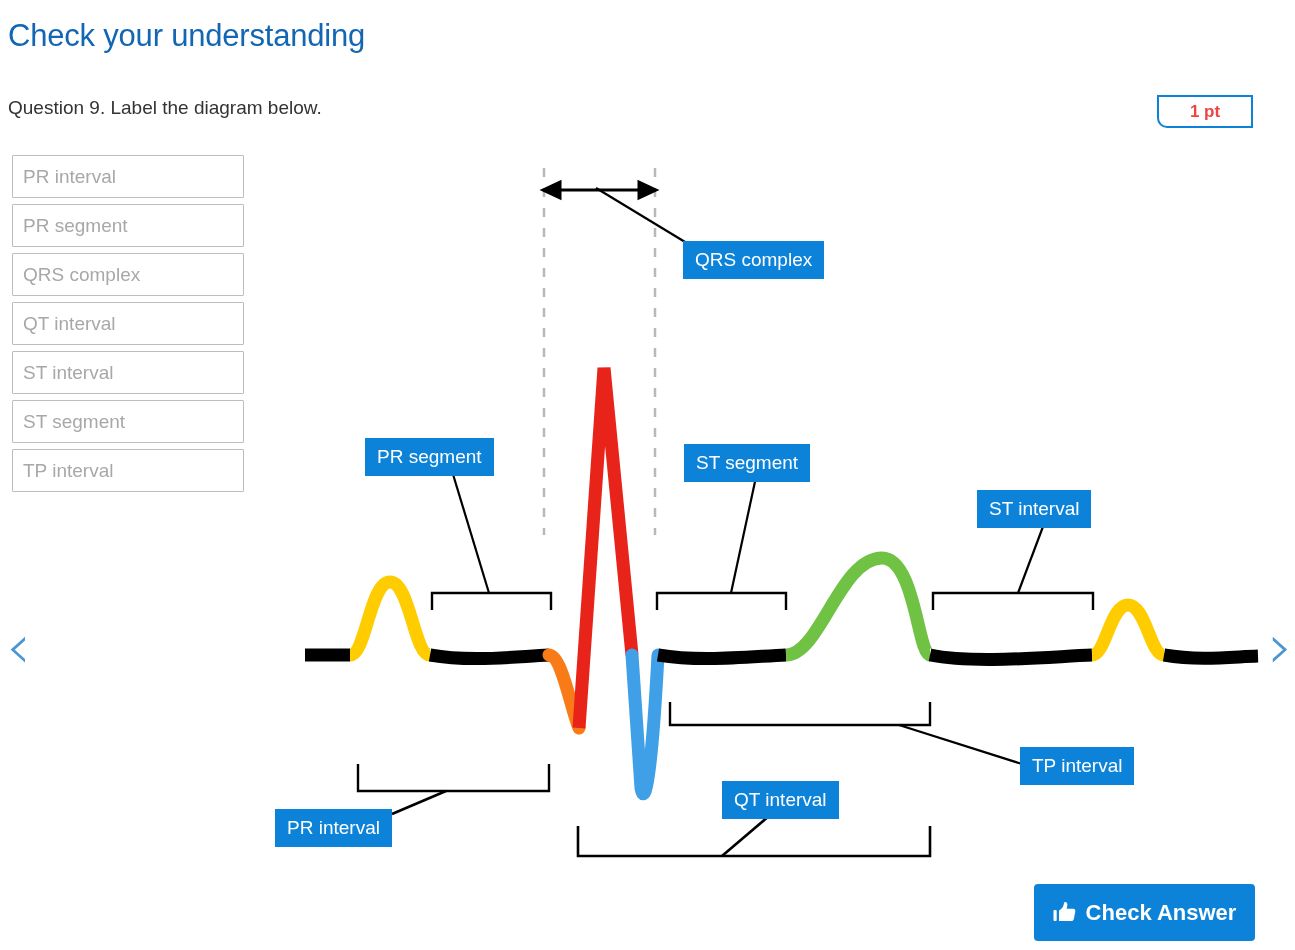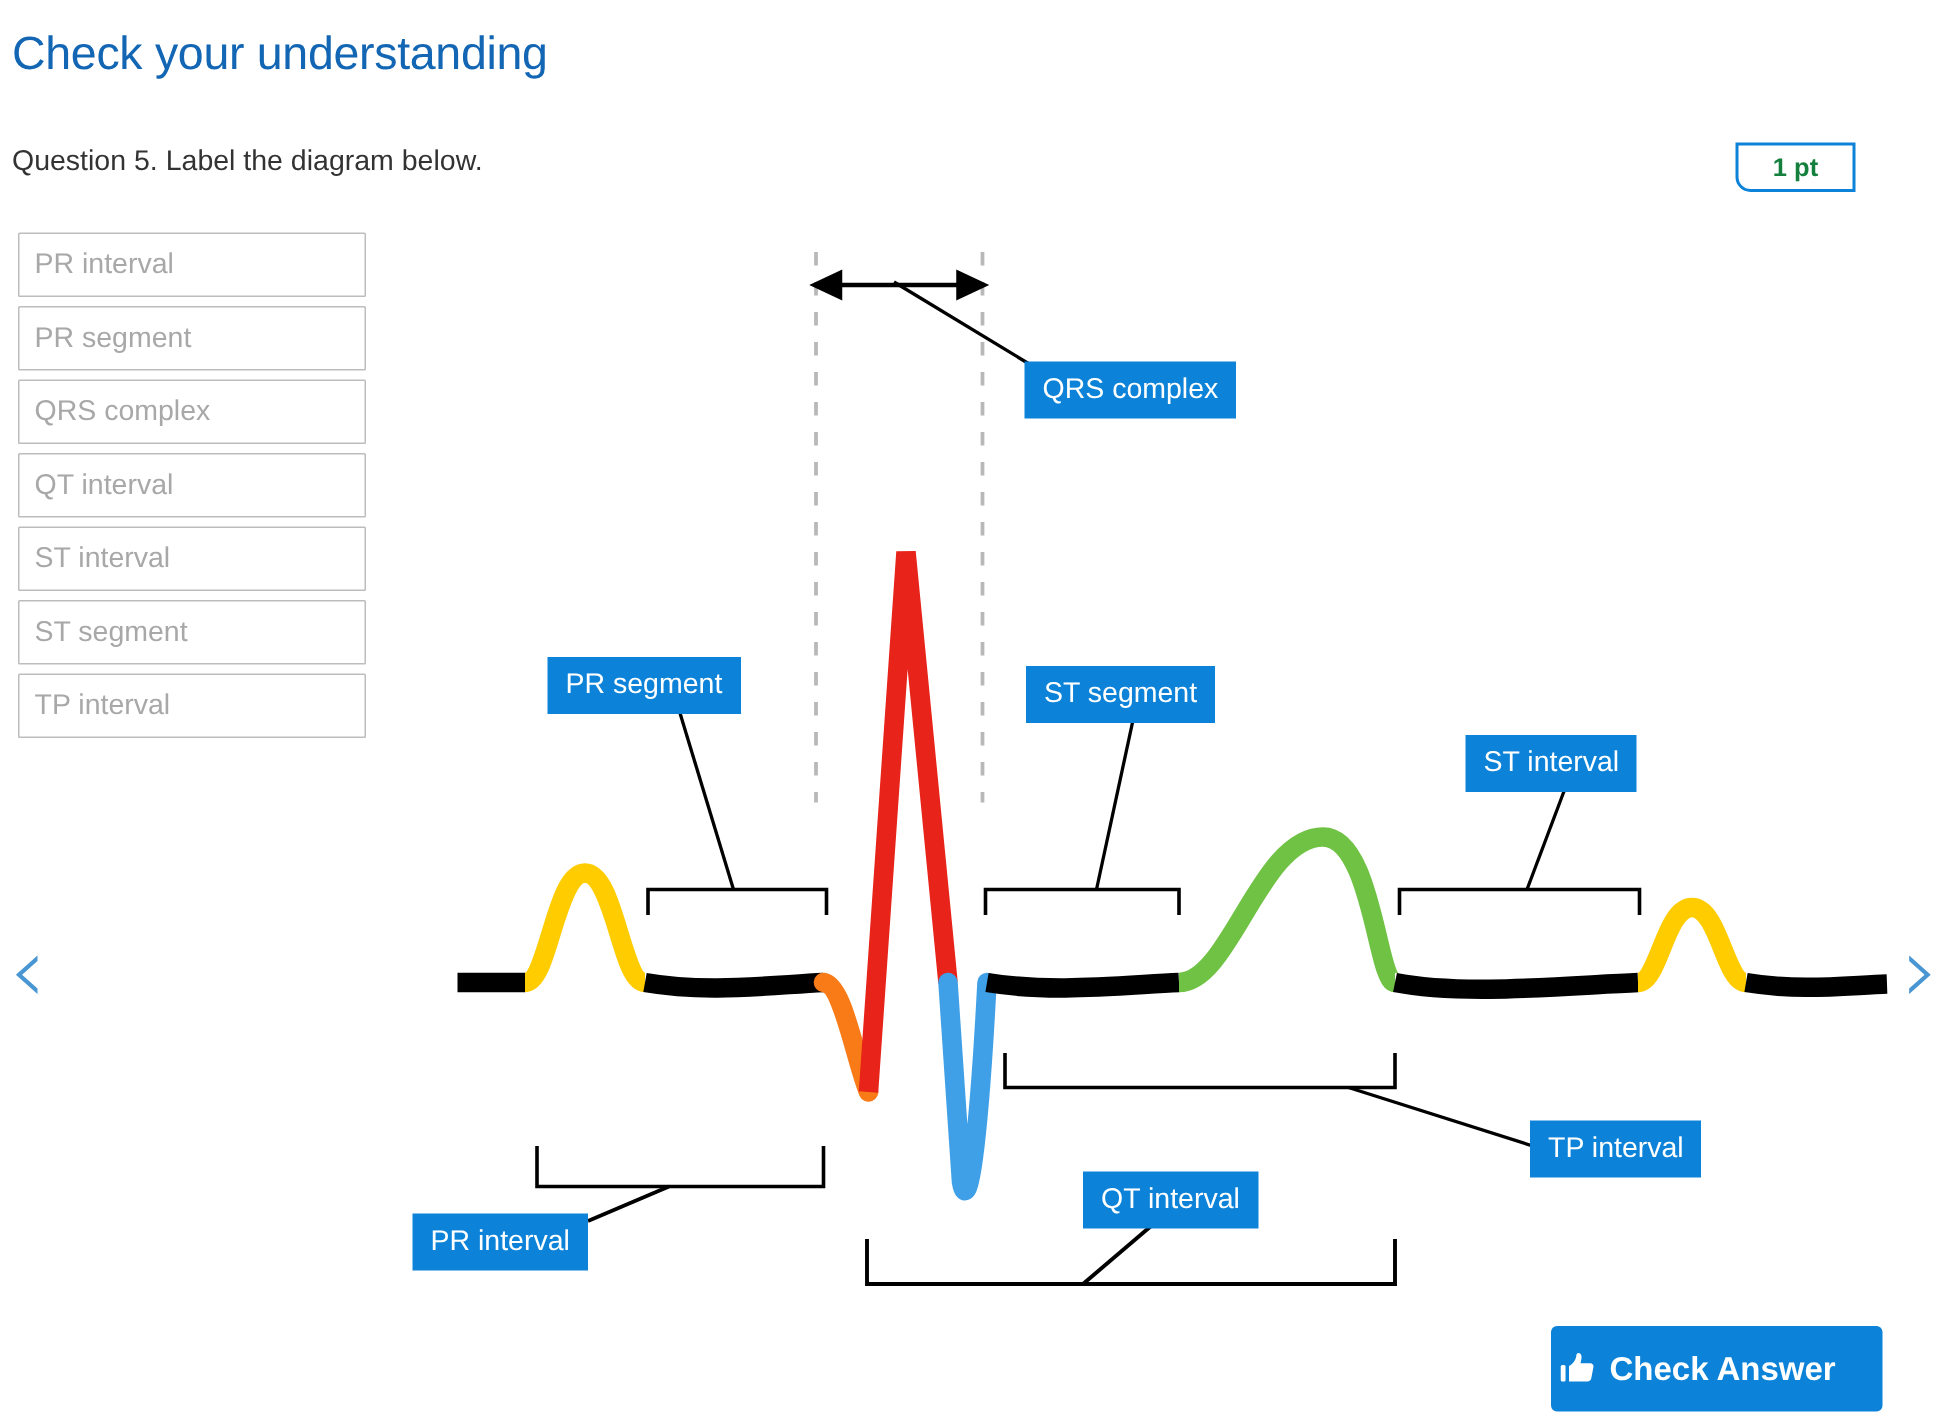--- a/index.html
+++ b/index.html
@@ -33,26 +33,26 @@
     font-size: 19px;
     color: #333333;
     font-weight: normal;
   }
 
   
   .points-badge {
     position: absolute;
     left: 1157px;
     top: 95px;
-    width: 80px;
+    width: 96px;
     height: 33px;
     border: 2px solid #0c83d9;
     border-radius: 0 0 0 10px;
     box-sizing: border-box;
-    color: #15803d;
+    color: #ef4444;
     font-size: 17px;
     font-weight: bold;
     display: flex;
     align-items: center;
     justify-content: center;
     background: #ffffff;
   }
 
   
   .answer-list {
@@ -125,31 +125,31 @@
     height: 57px;
     background: #0c83d9;
     border: none;
     border-radius: 4px;
     color: #ffffff;
     font-family: "Liberation Sans", sans-serif;
     font-size: 22px;
     font-weight: bold;
     display: flex;
     align-items: center;
-    justify-content: flex-start;
+    justify-content: center;
     gap: 9px;
     cursor: pointer;
   }
   .thumb-icon { display: inline-block; width: 24px; height: 24px; }
 </style>
 </head>
 <body>
 
 <div class="page-title">Check your understanding</div>
-<div class="question-line">Question 5. Label the diagram below.</div>
+<div class="question-line">Question 9. Label the diagram below.</div>
 <div class="points-badge">1 pt</div>
 
 <div class="answer-list">
   <input class="answer-input" type="text" placeholder="PR interval" style="">
   <input class="answer-input" type="text" placeholder="PR segment" style="">
   <input class="answer-input" type="text" placeholder="QRS complex" style="">
   <input class="answer-input" type="text" placeholder="QT interval" style="">
   <input class="answer-input" type="text" placeholder="ST interval" style="">
   <input class="answer-input" type="text" placeholder="ST segment" style="">
   <input class="answer-input" type="text" placeholder="TP interval" style="">

